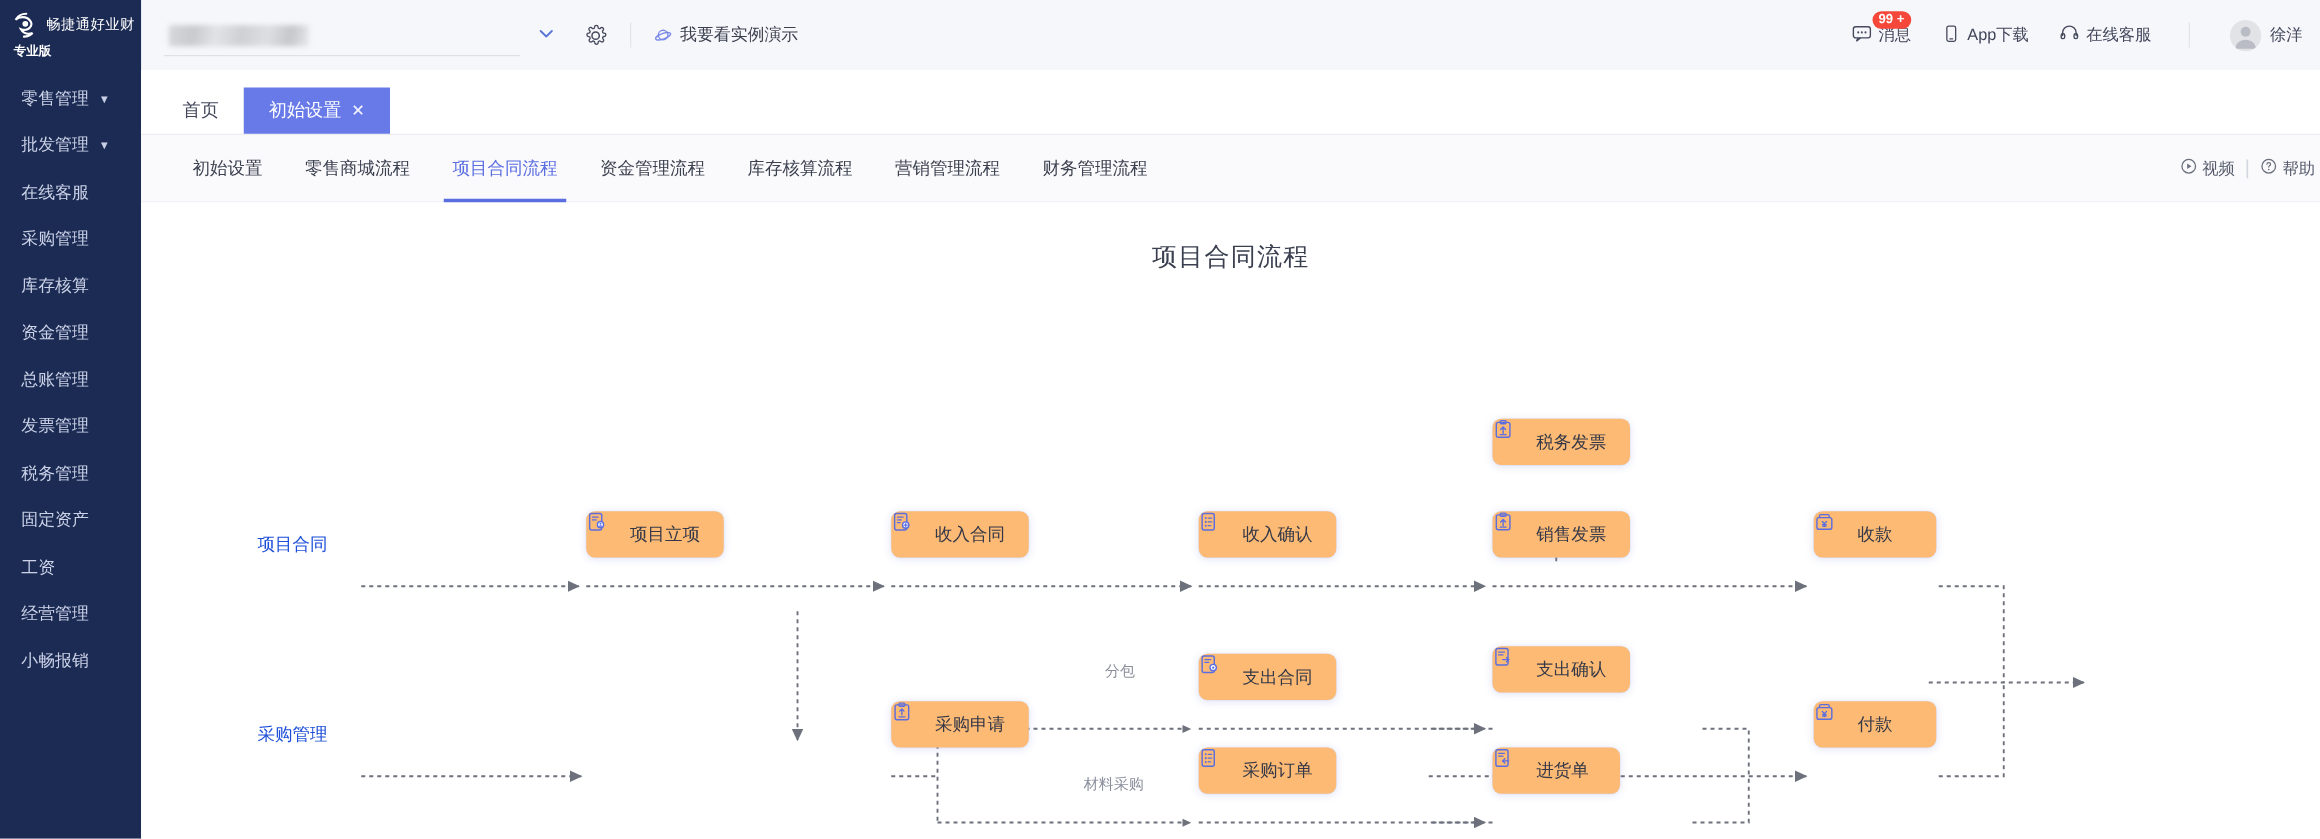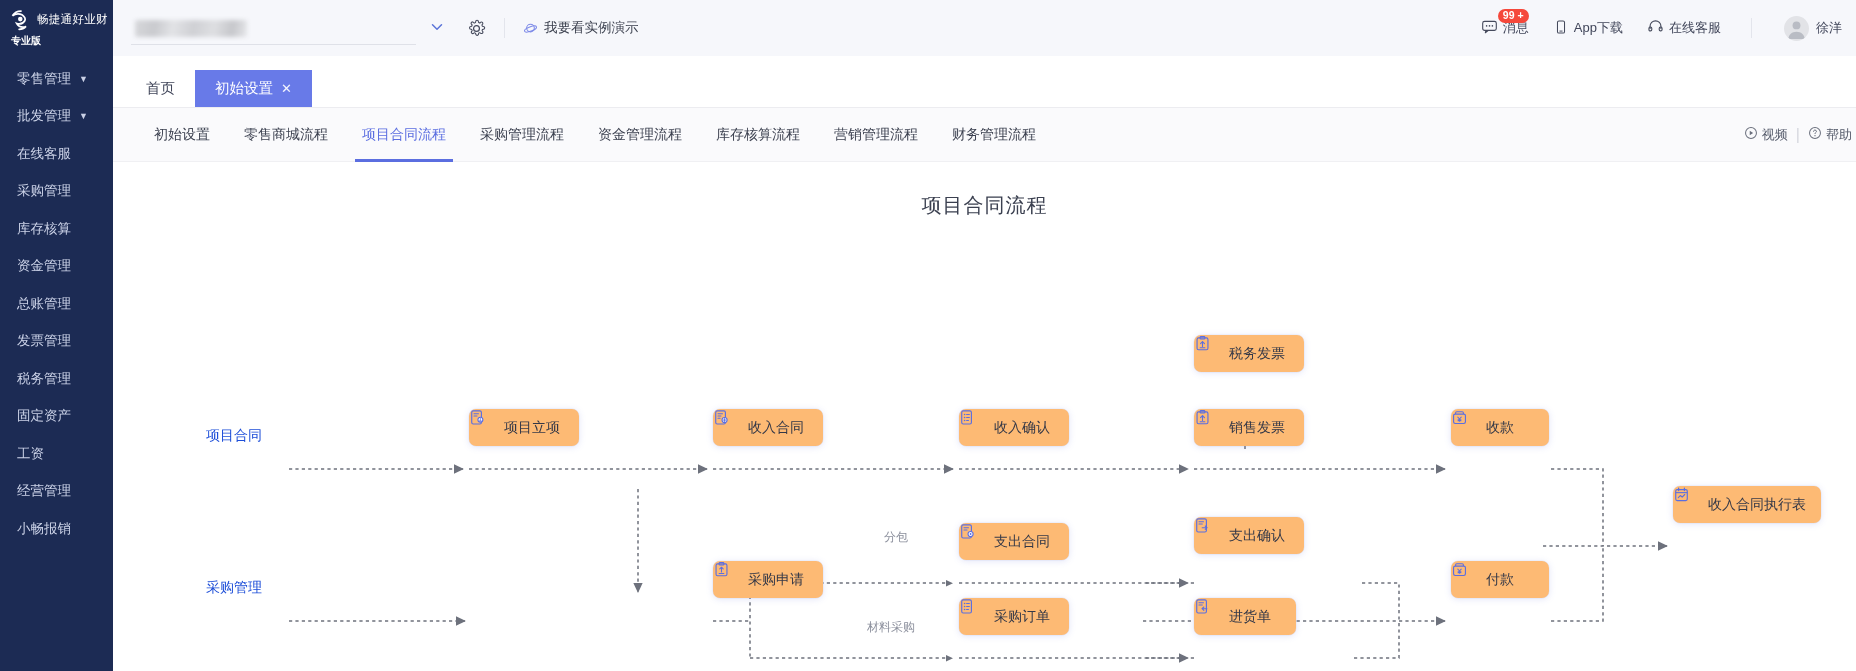--- a/index.html
+++ b/index.html
@@ -287,21 +287,20 @@
             <span>初始设置</span>
             <span class="tab-close">✕</span>
           </div>
         </div>
 
       <div class="subnav">
         <div style="display:flex;align-items:center" id="subnav-items">
             <div class="subnav-item">初始设置</div>
             <div class="subnav-item">零售商城流程</div>
             <div class="subnav-item active">项目合同流程</div>
-            <div class="subnav-item">采购管理流程</div>
             <div class="subnav-item">资金管理流程</div>
             <div class="subnav-item">库存核算流程</div>
             <div class="subnav-item">营销管理流程</div>
             <div class="subnav-item">财务管理流程</div>
           </div>
         <div class="subnav-right">
           <div class="sn-link">
             <span>
               <svg viewBox="0 0 18 18" width="14" height="14">
                 <circle cx="9" cy="9" r="7" fill="none" stroke="#6a6f7d" stroke-width="1.3"></circle>
@@ -453,32 +452,20 @@
             <div class="node" style="left: 1338px; top: 247px; width: 98px;">
               <span class="ico">
                 <svg viewBox="0 0 20 20" width="17" height="17">
                   <rect x="3" y="6" width="14" height="11" rx="2" fill="none" stroke="#5b6ee0" stroke-width="1.35"></rect>
                   <path d="M5.4 6V4.6a1.4 1.4 0 011.4-1.4h6.4a1.4 1.4 0 011.4 1.4V6" fill="none" stroke="#5b6ee0" stroke-width="1.3"></path>
                   <path d="M8 9.6l2 2.2 2-2.2M10 11.8v2.6M8.3 12.6h3.4M8.3 13.9h3.4" fill="none" stroke="#5b6ee0" stroke-width="1.2" stroke-linecap="round" stroke-linejoin="round"></path>
                 </svg>
               </span>
               <span>收款</span>
             </div>
-            <div class="node" style="left: 1560px; top: 324px; width: 148px;">
-              <span class="ico">
-                <svg viewBox="0 0 20 20" width="17" height="17">
-                  <rect x="3.2" y="4.2" width="13.6" height="13" rx="1.8" fill="none" stroke="#5b6ee0" stroke-width="1.35"></rect>
-                  <line x1="3.2" y1="7.8" x2="16.8" y2="7.8" stroke="#5b6ee0" stroke-width="1.3"></line>
-                  <line x1="6.6" y1="2.4" x2="6.6" y2="5.4" stroke="#5b6ee0" stroke-width="1.4" stroke-linecap="round"></line>
-                  <line x1="13.4" y1="2.4" x2="13.4" y2="5.4" stroke="#5b6ee0" stroke-width="1.4" stroke-linecap="round"></line>
-                  <path d="M6.2 13.8l2.4-2.6 2.2 1.8 3-3" fill="none" stroke="#5b6ee0" stroke-width="1.3" stroke-linecap="round" stroke-linejoin="round"></path>
-                </svg>
-              </span>
-              <span>收入合同执行表</span>
-            </div>
             <div class="node" style="left: 846px; top: 361px; width: 110px;">
               <span class="ico">
                 <svg viewBox="0 0 20 20" width="17" height="17">
                   <rect x="3.2" y="2.2" width="11.4" height="15.4" rx="1.8" fill="none" stroke="#5b6ee0" stroke-width="1.35"></rect>
                   <line x1="5.8" y1="5.6" x2="11.2" y2="5.6" stroke="#5b6ee0" stroke-width="1.2" stroke-linecap="round"></line>
                   <line x1="5.8" y1="8.2" x2="9.4" y2="8.2" stroke="#5b6ee0" stroke-width="1.2" stroke-linecap="round"></line>
                   <circle cx="13.6" cy="13" r="3" fill="#fff" stroke="#5b6ee0" stroke-width="1.3"></circle>
                   <circle cx="13.6" cy="13" r="1.1" fill="#5b6ee0"></circle>
                 </svg>
               </span>

